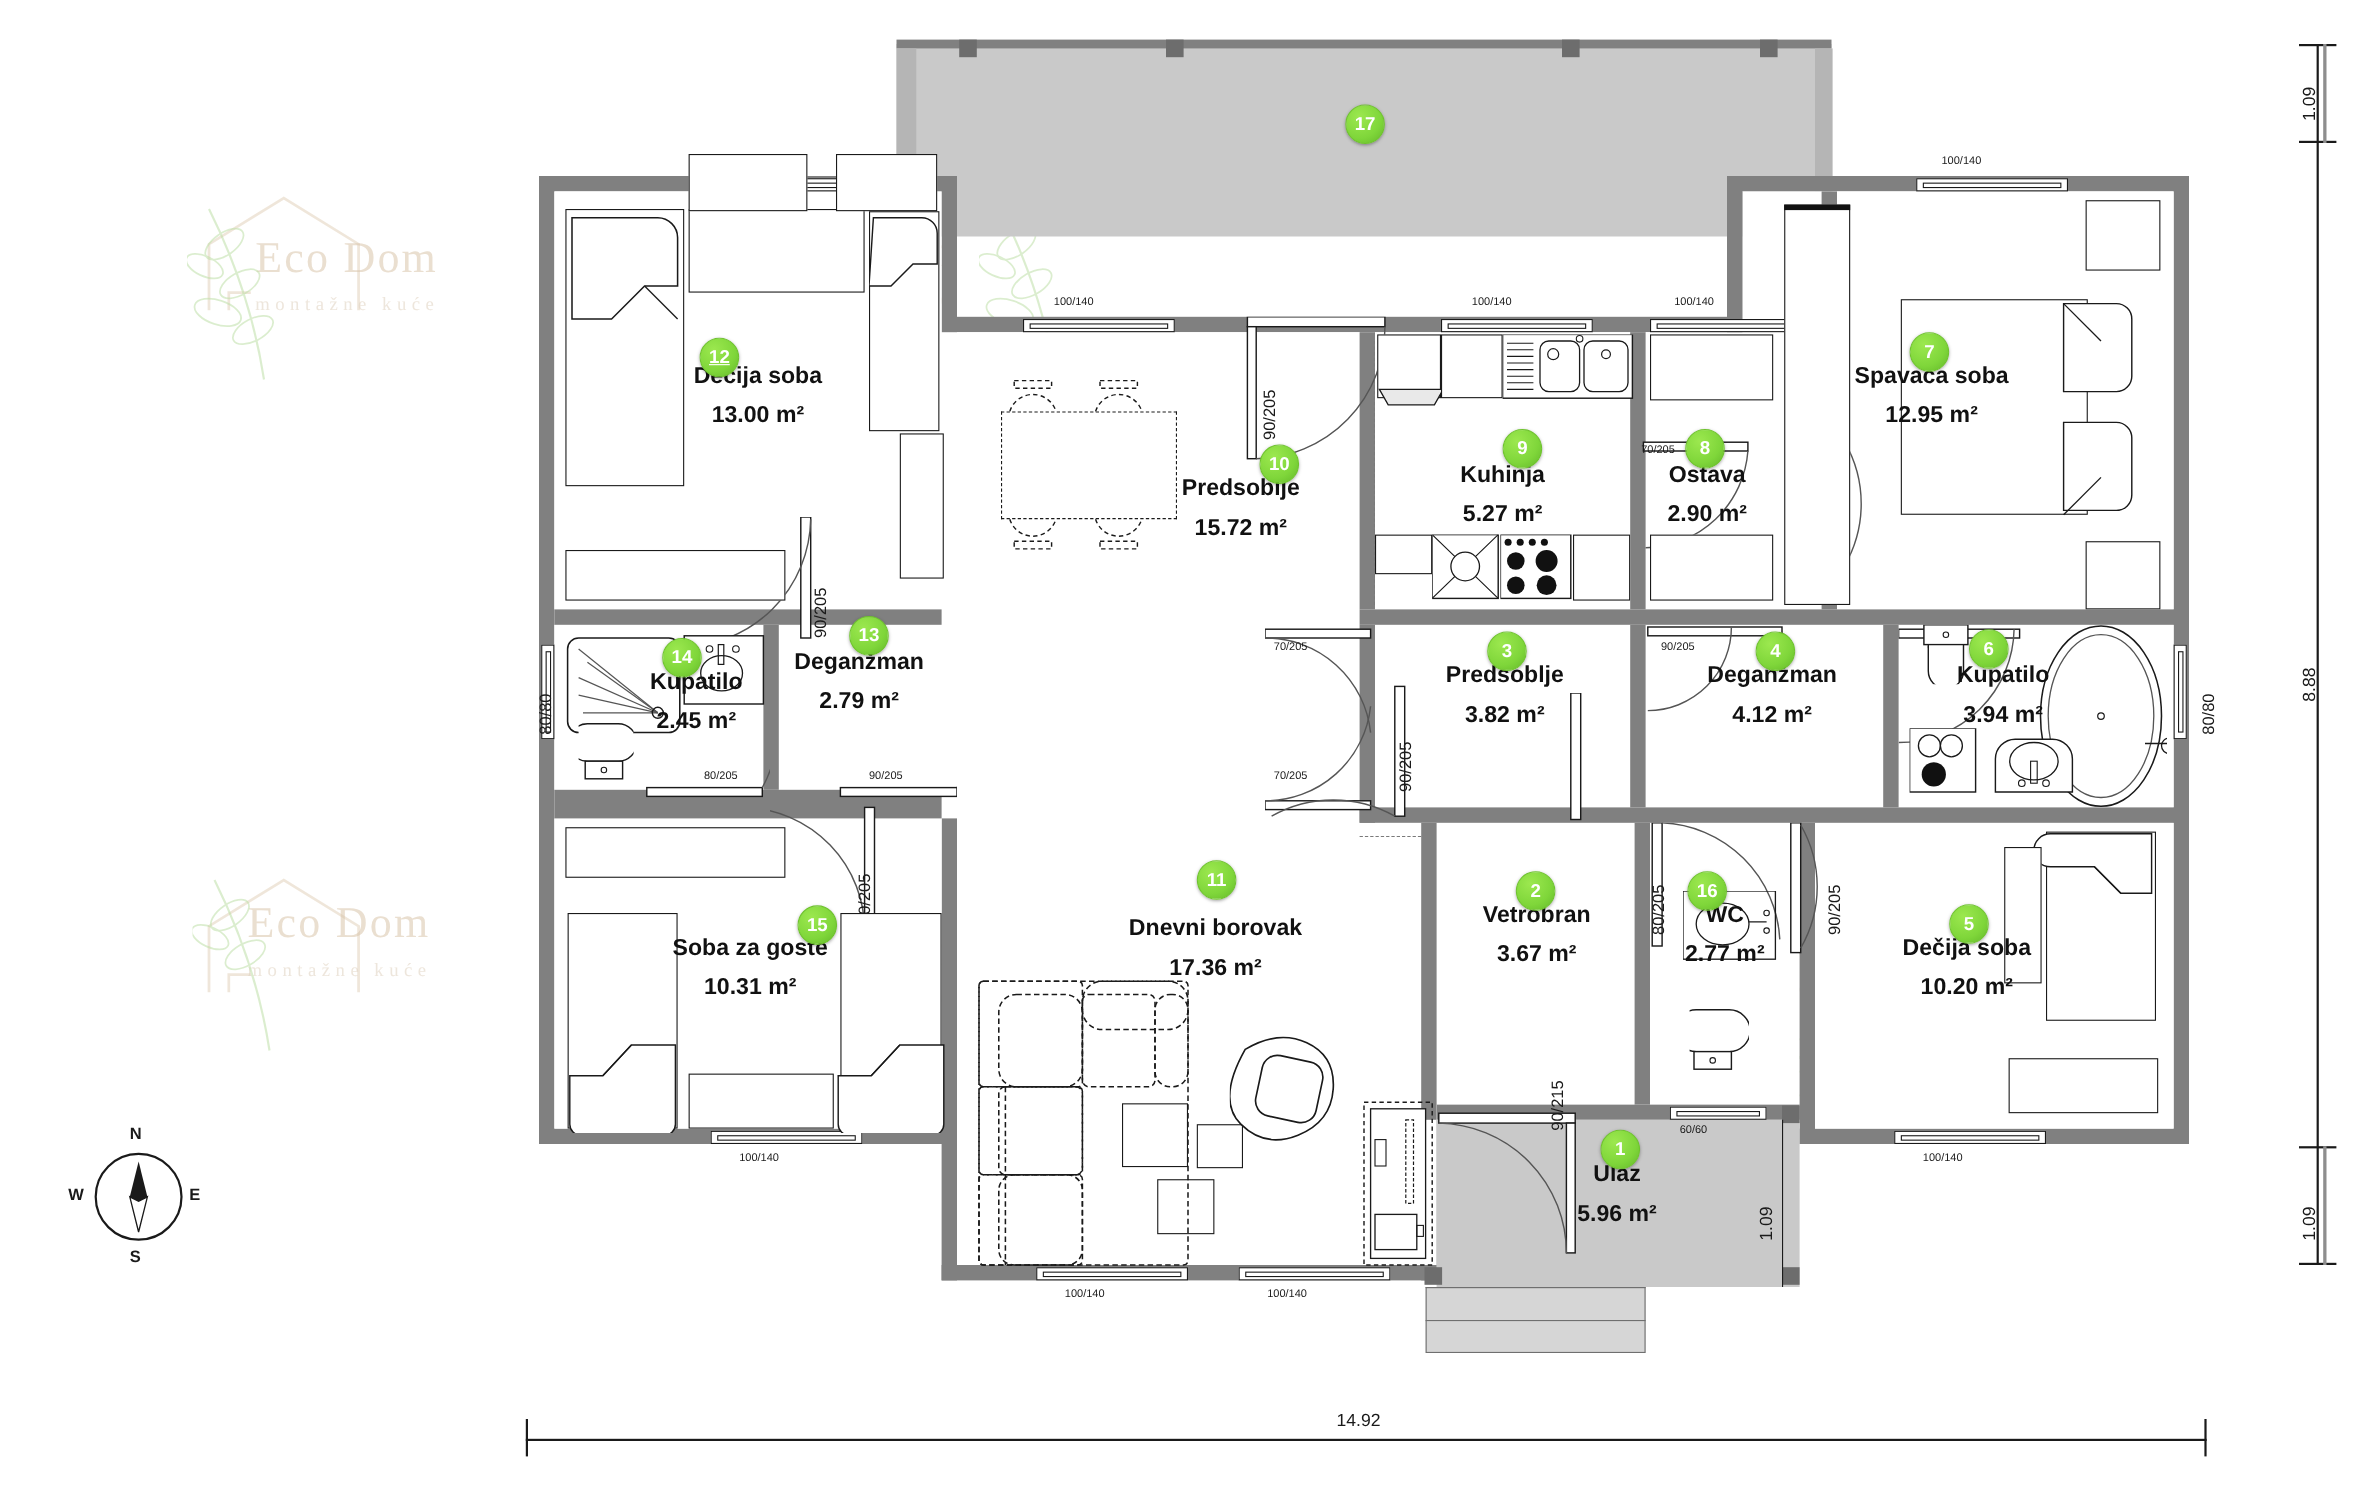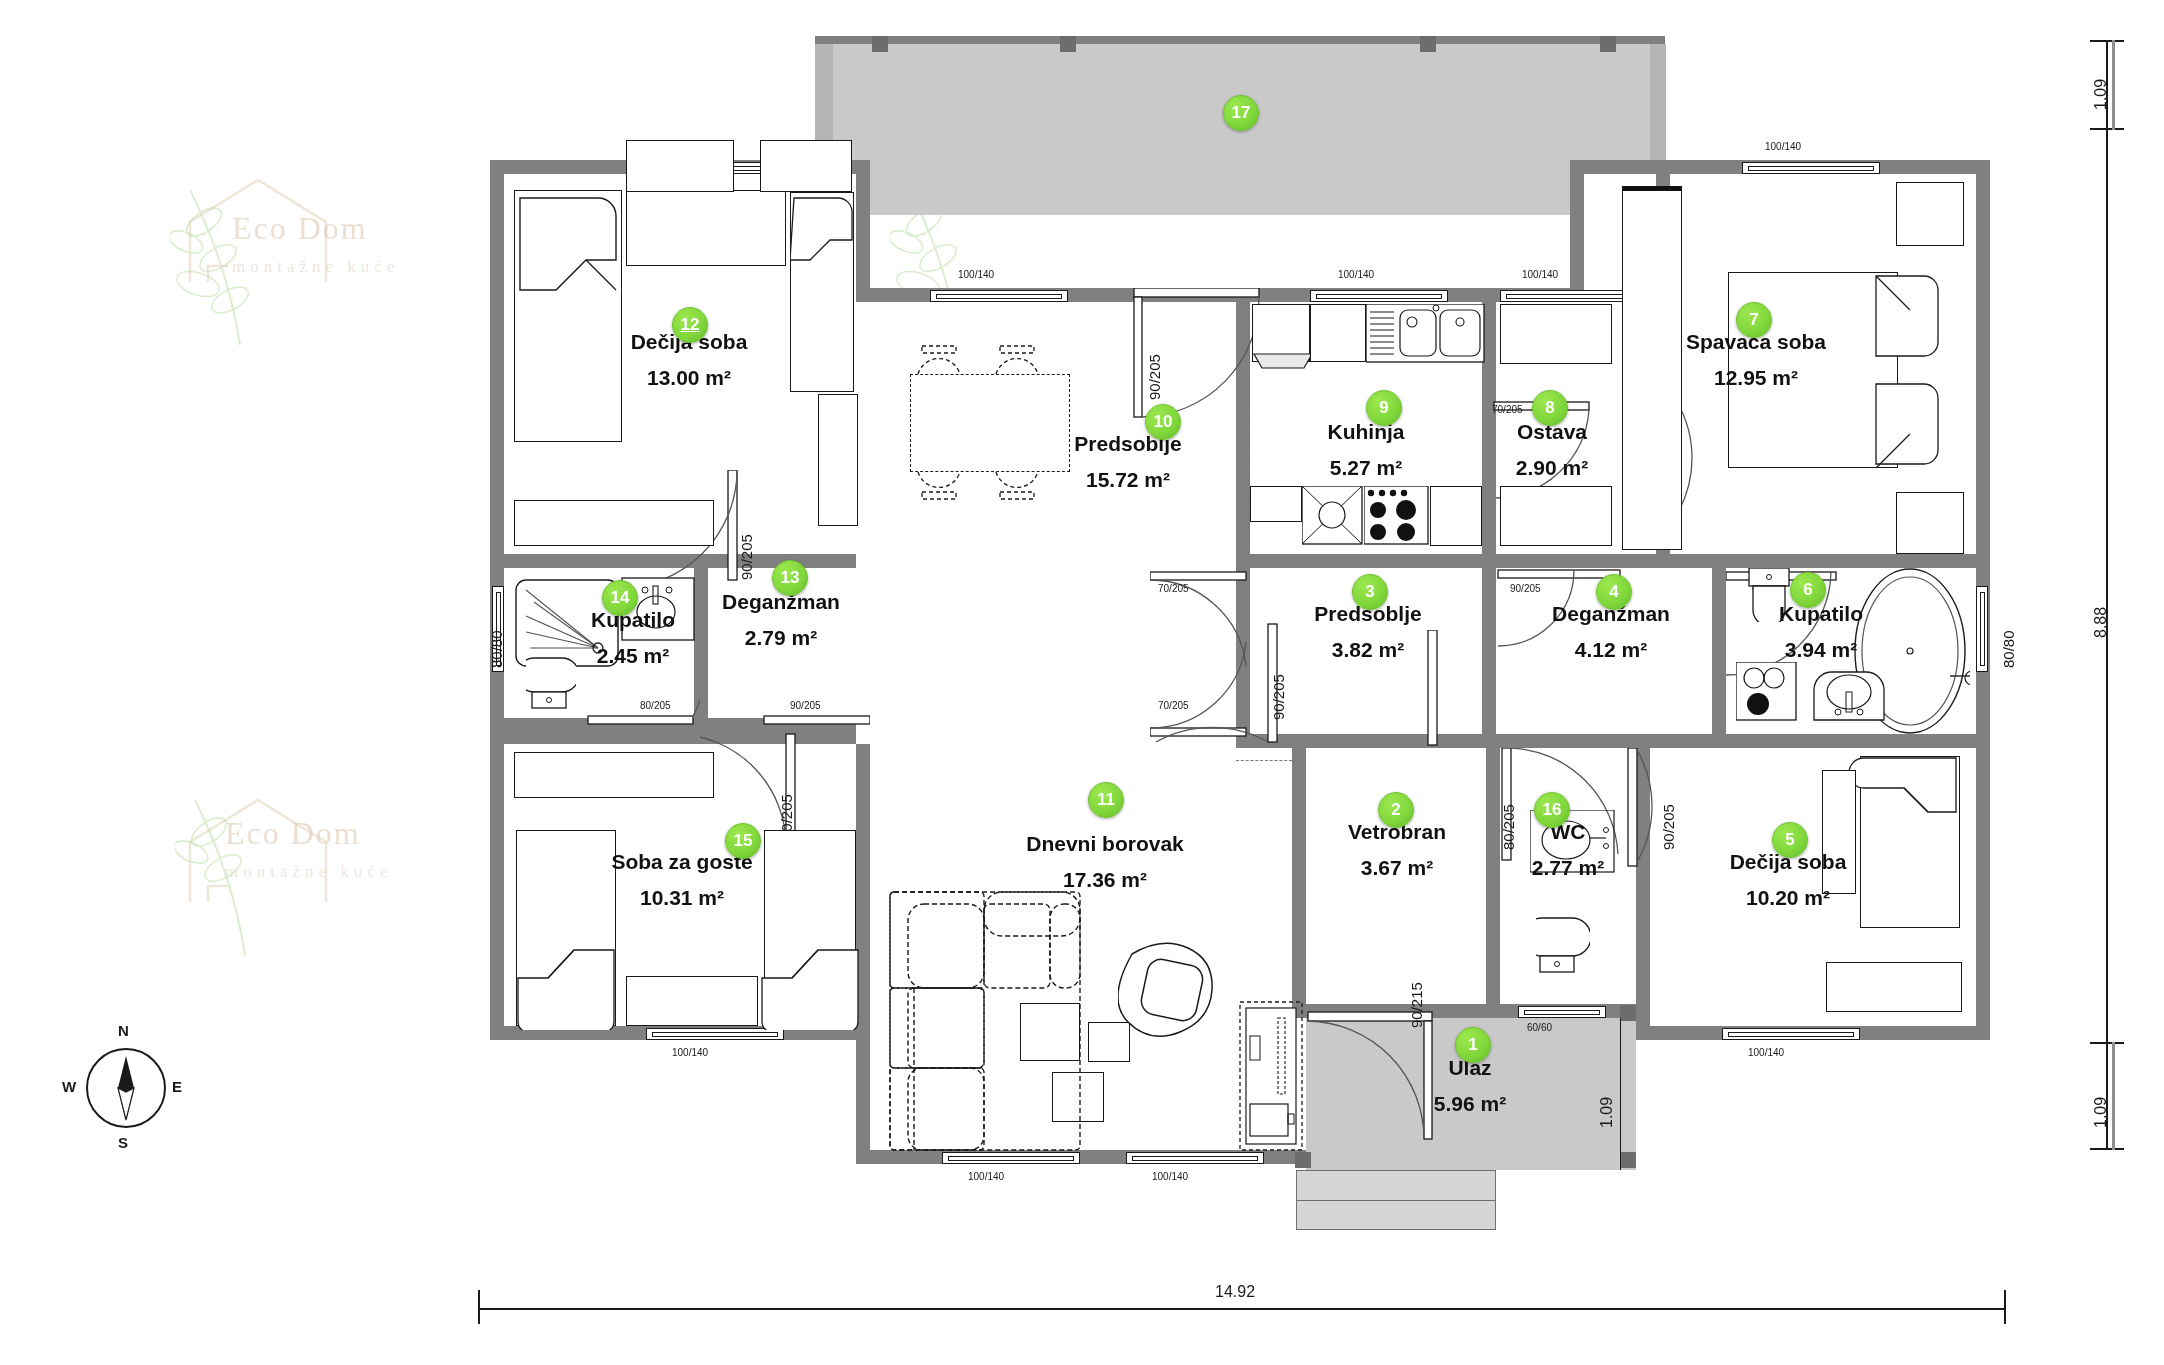--- a/index.html
+++ b/index.html
@@ -39,21 +39,21 @@
   .dimtxt{position:absolute;font-size:10px;color:#1a1a1a;white-space:nowrap;}
   .dimtxt-v{position:absolute;font-size:15px;color:#1a1a1a;white-space:nowrap;
             transform-origin:left top;transform:rotate(-90deg);}
 
   .dimline{position:absolute;background:#1a1a1a;}
   .dimline-g{position:absolute;background:#8e8e8e;}
 
   
   .wm{position:absolute;pointer-events:none;opacity:.55;}
   .wm-text{font-family:"Liberation Serif","DejaVu Serif",serif;color:#d9c5ab;}
-  .wm-name{font-size:32px;letter-spacing:2px;}
+  .wm-name{font-size:40px;letter-spacing:2px;}
   .wm-sub{font-size:17px;letter-spacing:5px;color:#e0d2c0;margin-top:10px;}
 
   
   .compass{position:absolute;}
   .compass .ring{position:absolute;border:2px solid #1a1a1a;border-radius:50%;}
   .compass .lbl{position:absolute;font-size:15px;font-weight:bold;color:#1a1a1a;}
 </style>
 </head>
 <body>
 
@@ -590,21 +590,21 @@
     <rect x="12" y="36" width="10" height="24" fill="none" stroke="#1a1a1a" stroke-width="1"></rect>
     <rect x="40" y="18" width="7" height="76" fill="none" stroke="#1a1a1a" stroke-width="1.1" stroke-dasharray="3 2"></rect>
     <rect x="12" y="104" width="38" height="32" fill="#fff" stroke="#1a1a1a" stroke-width="1.2"></rect>
     <rect x="50" y="114" width="6" height="10" fill="none" stroke="#1a1a1a" stroke-width="1"></rect>
   </svg>
 
   <div class="rlabel" style="left:604px;top:330px;width:170px;">
     <div class="rname">Dečija soba</div>
     <div class="rarea">13.00 m²</div>
   </div>
-  <div class="badge" style="left:672px;top:307px;text-decoration:underline;">12</div>
+  <div class="badge" style="left:636px;top:307px;text-decoration:underline;">12</div>
 
   <div class="rlabel" style="left:558px;top:608px;width:150px;">
     <div class="rname">Kupatilo</div>
     <div class="rarea">2.45 m²</div>
   </div>
   <div class="badge" style="left:602px;top:580px;">14</div>
 
   <div class="rlabel" style="left:686px;top:590px;width:190px;">
     <div class="rname">Deganžman</div>
     <div class="rarea">2.79 m²</div>

